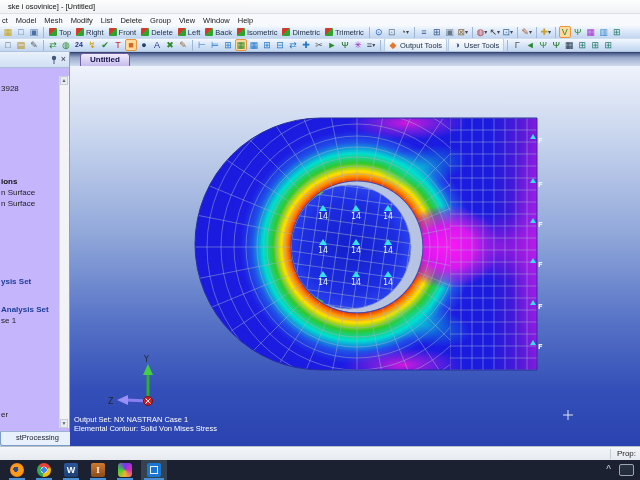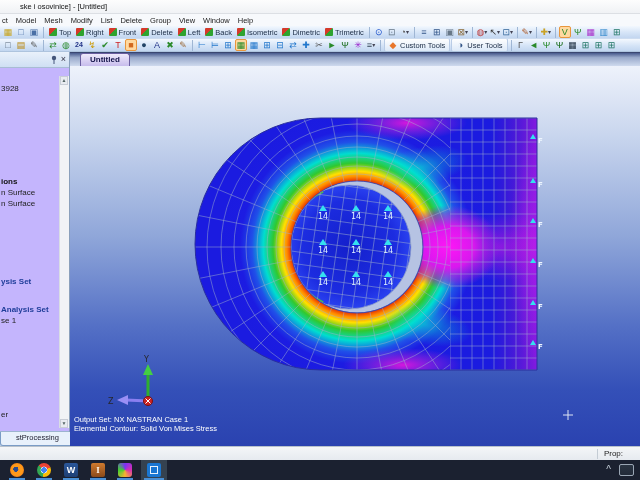--- a/index.html
+++ b/index.html
@@ -1,18 +1,18 @@
 <!DOCTYPE html>
 <html><head>
 <meta charset="utf-8">
 <style>
   html,body{margin:0;padding:0;background:#000;}
   #app{position:relative;width:640px;height:480px;overflow:hidden;font-family:"Liberation Sans",sans-serif;background:#d4dff0;}
   
-  #titlebar{position:absolute;left:0;top:0;width:640px;height:14px;background:linear-gradient(#fdfdfd,#f0f2f5);border-bottom:1px solid #dcdfe4;color:#111;font-size:7.5px;line-height:14px;padding-left:20px;box-sizing:border-box;}
+  #titlebar{position:absolute;left:0;top:0;width:640px;height:14px;background:linear-gradient(#fdfdfd,#f0f2f5);border-bottom:1px solid #dcdfe4;color:#111;font-size:7.5px;line-height:14px;padding-left:8px;box-sizing:border-box;}
   
   #menubar{position:absolute;left:0;top:14px;width:640px;height:12px;background:#f7f9fc;display:flex;align-items:center;gap:8px;padding-left:2px;box-sizing:border-box;}
   .menuitem{font-size:7.5px;color:#222;cursor:default;}
   
   .tbrow{position:absolute;left:0;width:640px;height:13px;background:linear-gradient(#f3f8fe,#d5e4f7 55%,#c2d6f0);display:flex;align-items:center;gap:1px;padding-left:2px;box-sizing:border-box;overflow:hidden;}
   #tb1{top:26px;border-bottom:1px solid #cddcf0;}
   #tb2{top:39px;border-bottom:1px solid #aec4de;}
   .icons{display:inline-flex;align-items:center;gap:1px;}
   .ticon{display:inline-flex;align-items:center;justify-content:center;min-width:12px;height:12px;font-size:9px;line-height:12px;border-radius:2px;cursor:default;}
   .ticon .dd{font-size:6px;color:#445;margin-left:0px;}
@@ -44,21 +44,21 @@
   #canvas{position:absolute;left:0;top:14px;width:570px;height:380px;background:linear-gradient(180deg,#eef2fb 0%,#c9d6ee 18%,#8fa6d9 45%,#5571c6 68%,#3450b8 85%,#2a42b0 100%);cursor:crosshair;}
   #fea{position:absolute;left:0;top:0;}
   .mesh line,.mesh circle{stroke:#9fb0cc;stroke-width:0.7;opacity:0.7;fill:none;}
   svg text{font-family:"DejaVu Sans",sans-serif;}
   .clabel{font-size:8px;fill:#dff0ff;text-anchor:middle;}
   .flabel{font-size:7px;font-weight:bold;fill:#eef6ff;}
   .axlabel{font-size:8px;fill:#26262a;}
   .legend{position:absolute;left:4px;top:349px;}
   .lg{display:block;font-size:7.5px;line-height:9px;color:#ffffff;white-space:nowrap;}
   
-  #statusbar{position:absolute;left:0;top:446px;width:640px;height:14px;background:linear-gradient(#f4f6f8,#e6eaef);border-top:1px solid #b8c2cc;box-sizing:border-box;display:flex;align-items:center;justify-content:flex-end;gap:6px;padding-right:17px;font-size:8px;color:#222;}
+  #statusbar{position:absolute;left:0;top:446px;width:640px;height:14px;background:linear-gradient(#f4f6f8,#e6eaef);border-top:1px solid #b8c2cc;box-sizing:border-box;display:flex;align-items:center;justify-content:flex-end;gap:6px;padding-right:4px;font-size:8px;color:#222;}
   .sep-v{width:1px;height:10px;background:#c4ccd4;}
   
   #taskbar{position:absolute;left:0;top:460px;width:640px;height:20px;background:#1b2130;display:flex;align-items:center;}
   #tbapps{display:flex;align-items:center;gap:5px;margin-left:6px;height:100%;}
   .tbapp{position:relative;width:22px;height:20px;display:flex;align-items:center;justify-content:center;cursor:default;}
   .tbapp::after{content:'';position:absolute;bottom:0;left:3px;right:3px;height:2px;background:#4a8fd4;}
   .tbapp.active{background:#354250;width:26px;}
   .tbico{width:14px;height:14px;display:flex;align-items:center;justify-content:center;}
   .ic-firefox{border-radius:50%;background:radial-gradient(circle at 42% 45%,#2a4b8f 0 22%,transparent 24%),radial-gradient(circle at 50% 50%,#ff9a1a 0 55%,#e8590c 100%);}
   .ic-chrome{border-radius:50%;background:radial-gradient(circle at 50% 50%,#4285f4 0 28%,#fff 30% 35%,transparent 36%),conic-gradient(from -50deg,#ea4335 0 33%,#fbbc05 33% 66%,#34a853 66% 100%);}
@@ -196,21 +196,21 @@
     <span class="icons">
         <span class="ticon" style="color: rgb(85, 85, 85);">✂</span>
         <span class="ticon" style="color: rgb(42, 138, 42);">►</span>
         <span class="ticon" style="color: rgb(23, 107, 23);">Ψ</span>
         <span class="ticon" style="color: rgb(153, 34, 204);">✳</span>
         <span class="ticon" style="color: rgb(51, 68, 85);">≡<span class="dd">▾</span></span>
         <span class="tsep"></span>
       </span>
     <span class="toolbtn">
       <span class="ticon" style="color:#e8762a;min-width:8px;">◆</span>
-      <span>Custom Tools</span>
+      <span>Output Tools</span>
     </span>
     <span class="toolbtn">
       <span class="ticon" style="color:#335588;min-width:8px;">◑</span>
       <span>User Tools</span>
     </span>
     <span class="icons">
         <span class="tsep"></span>
         <span class="ticon" style="color: rgb(85, 85, 85);">Γ</span>
         <span class="ticon" style="color: rgb(42, 138, 42);">◄</span>
         <span class="ticon" style="color: rgb(42, 138, 42);">Ψ</span>

